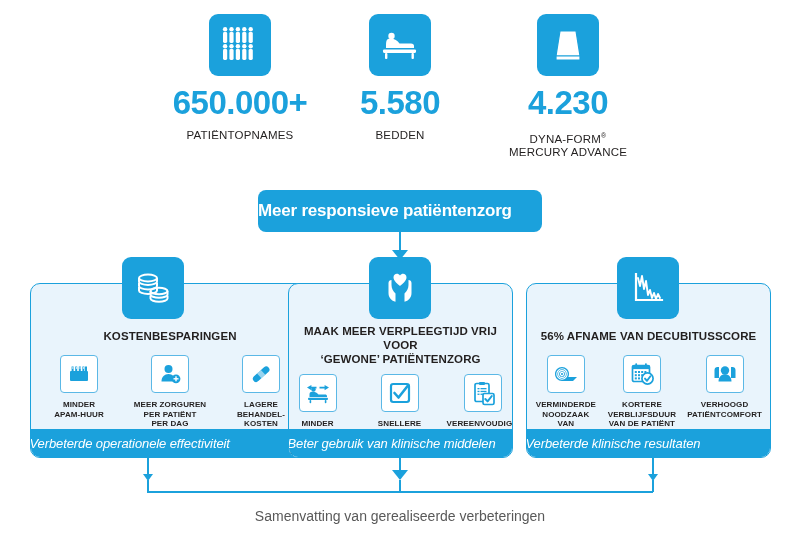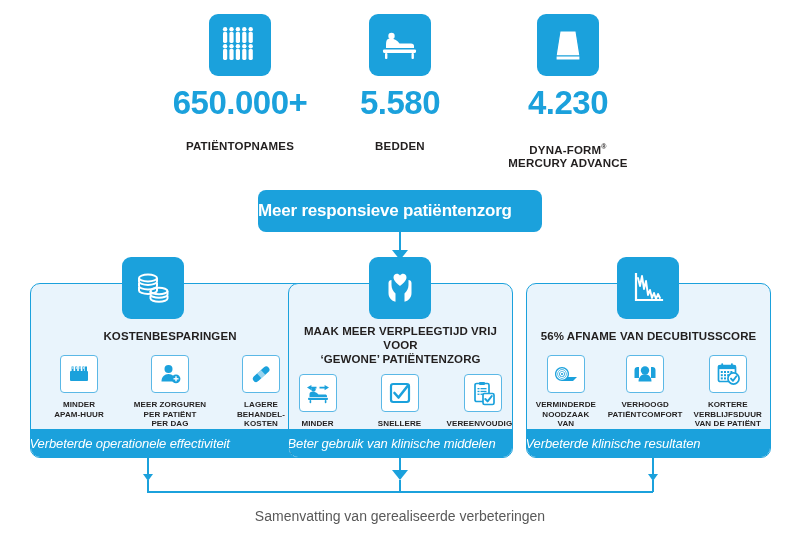--- a/index.html
+++ b/index.html
@@ -18,22 +18,22 @@
     width: 62px; height: 62px; border-radius: 9px;
     background: #1BA1DC; margin: 0 auto 10px auto;
     display: flex; align-items: center; justify-content: center;
   }
   .stat-number {
     color: #1BA1DC; font-weight: bold; font-size: 33px;
     letter-spacing: -0.5px; line-height: 34px;
     font-family: "Liberation Sans", sans-serif;
   }
   .stat-label {
-    color: #221f1f; font-weight: bold; font-size: 11.5px;
-    letter-spacing: 0.2px; line-height: 13px; margin-top: 20px;
+    color: #221f1f; font-weight: normal; font-size: 11.5px;
+    letter-spacing: 0.2px; line-height: 13px; margin-top: 9px;
     white-space: pre-line;
   }
   .stat-label sup { font-size: 7px; vertical-align: super; }
 
   
   .banner {
     position: absolute; left: 258px; top: 190px;
     width: 284px; height: 42px; border-radius: 8px;
     background: #1BA1DC; color: #fff;
     display: flex; align-items: center; justify-content: flex-start;
@@ -344,34 +344,20 @@
             </g>
           </svg>
         </div>
         <div class="item-label">VERMINDERDE
 NOODZAAK VAN
 BEHANDELING</div>
       </div>
       <div class="item">
         <div class="item-icon">
           <svg width="26" height="26" viewBox="0 0 26 26">
-            <g fill="#1BA1DC">
-              <path d="M2.5 9 C2.5 7.3 3.8 6 5.5 6 L7 6 L7 17 L2.5 17 Z"></path>
-              <path d="M23.5 9 C23.5 7.3 22.2 6 20.5 6 L19 6 L19 17 L23.5 17 Z"></path>
-              <circle cx="13" cy="9.5" r="4.2"></circle>
-              <path d="M6.5 20.5 C6.5 16 9.4 13.2 13 13.2 C16.6 13.2 19.5 16 19.5 20.5 Z"></path>
-            </g>
-          </svg>
-        </div>
-        <div class="item-label">VERHOOGD
-PATIËNTCOMFORT</div>
-      </div>
-      <div class="item">
-        <div class="item-icon">
-          <svg width="26" height="26" viewBox="0 0 26 26">
             <rect x="3.5" y="4.5" width="17" height="16" rx="1.6" fill="none" stroke="#1BA1DC" stroke-width="1.7"></rect>
             <rect x="3.5" y="4.5" width="17" height="3.6" fill="#1BA1DC"></rect>
             <rect x="6.3" y="2.2" width="1.8" height="3.6" rx="0.8" fill="#1BA1DC"></rect>
             <rect x="16" y="2.2" width="1.8" height="3.6" rx="0.8" fill="#1BA1DC"></rect>
             <g fill="#1BA1DC">
               <rect x="5.8" y="10" width="2" height="2"></rect>
                 <rect x="9" y="10" width="2" height="2"></rect>
               <rect x="12.2" y="10" width="2" height="2"></rect>
                 <rect x="15.4" y="10" width="2" height="2"></rect>
               <rect x="5.8" y="13.2" width="2" height="2"></rect>
@@ -381,20 +367,34 @@
                 <rect x="9" y="16.4" width="2" height="2"></rect>
             </g>
             <circle cx="18.5" cy="17.5" r="5.6" fill="#ffffff" stroke="#1BA1DC" stroke-width="1.7"></circle>
             <path d="M16 17.6 L18 19.8 L21.4 15.3" fill="none" stroke="#1BA1DC" stroke-width="1.9" stroke-linecap="round" stroke-linejoin="round"></path>
           </svg>
         </div>
         <div class="item-label">KORTERE
 VERBLIJFSDUUR
 VAN DE PATIËNT</div>
       </div>
+      <div class="item">
+        <div class="item-icon">
+          <svg width="26" height="26" viewBox="0 0 26 26">
+            <g fill="#1BA1DC">
+              <path d="M2.5 9 C2.5 7.3 3.8 6 5.5 6 L7 6 L7 17 L2.5 17 Z"></path>
+              <path d="M23.5 9 C23.5 7.3 22.2 6 20.5 6 L19 6 L19 17 L23.5 17 Z"></path>
+              <circle cx="13" cy="9.5" r="4.2"></circle>
+              <path d="M6.5 20.5 C6.5 16 9.4 13.2 13 13.2 C16.6 13.2 19.5 16 19.5 20.5 Z"></path>
+            </g>
+          </svg>
+        </div>
+        <div class="item-label">VERHOOGD
+PATIËNTCOMFORT</div>
+      </div>
     </div>
     <div class="panel-footer">
       <span>Verbeterde klinische resultaten</span>
     </div>
   </div>
   <div class="panel-badge" style="left:617px;">
     <svg width="42" height="42" viewBox="0 0 42 42">
       <g fill="none" stroke="#ffffff" stroke-width="2.2" stroke-linecap="square">
         <path d="M9 7 L9 33 L35 33"></path>
       </g>

